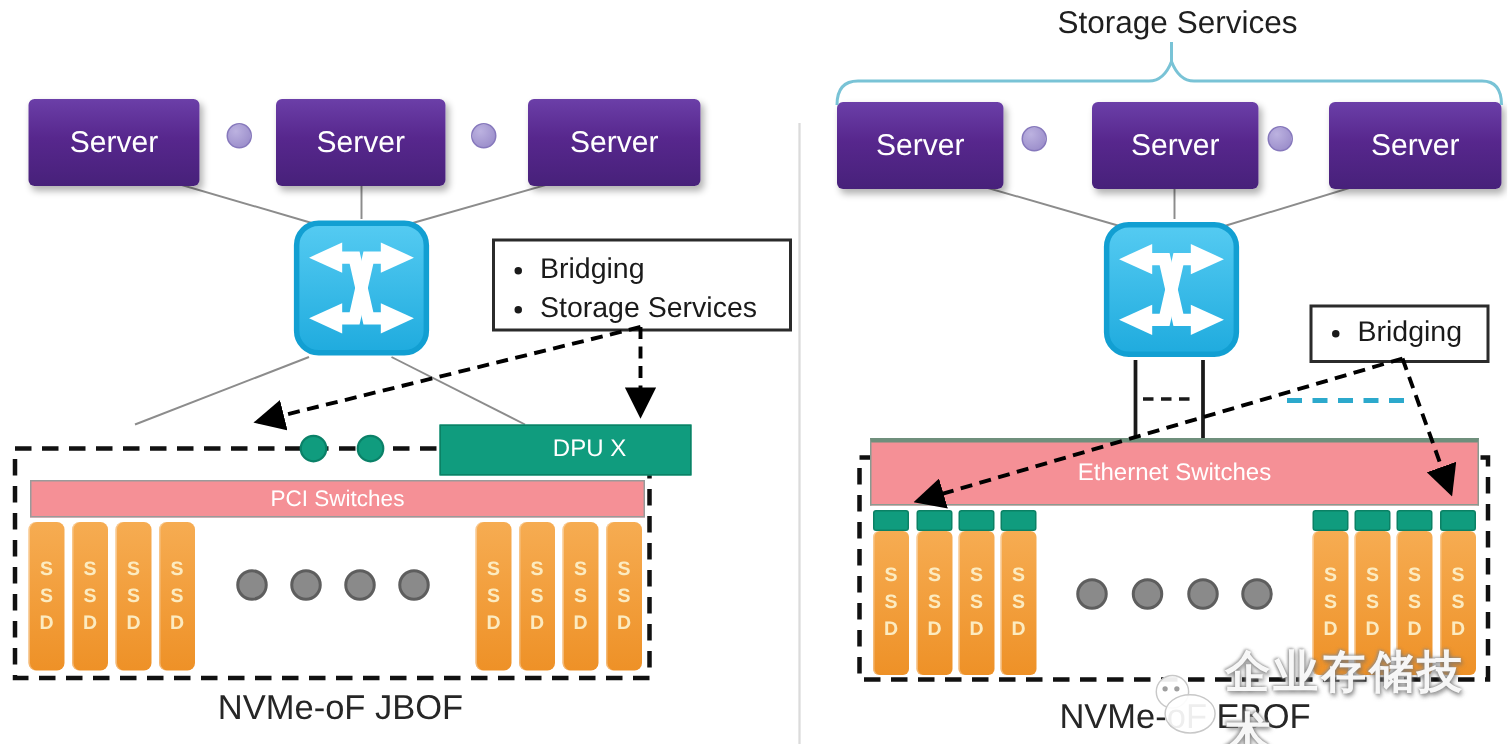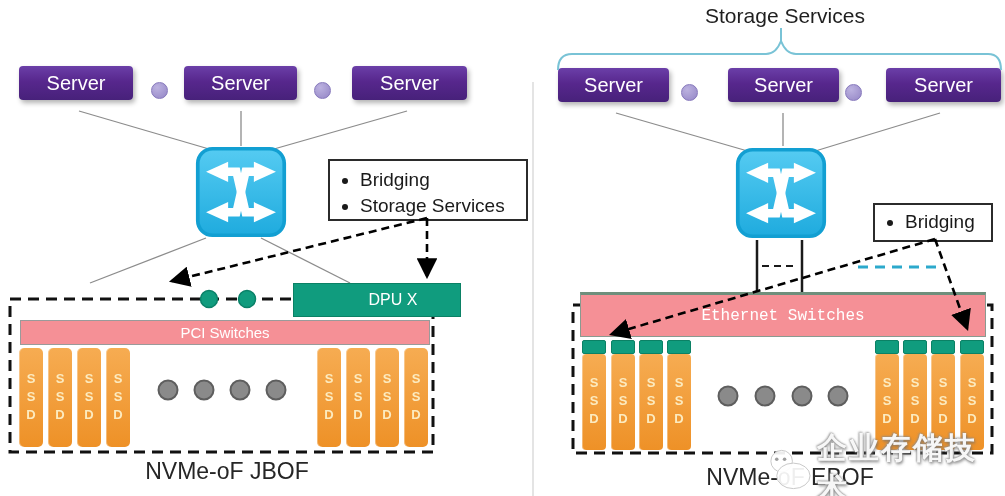--- a/index.html
+++ b/index.html
@@ -6,21 +6,21 @@
   .stage {
     position:relative; width:1005px; height:496px; background:#ffffff;
     overflow:hidden; font-family:"Liberation Sans", sans-serif;
   }
   svg.layer { position:absolute; left:0; top:0; width:1005px; height:496px; pointer-events:none; }
   #lines-under { z-index:1; }
   #lines-over  { z-index:5; }
   .content { position:absolute; z-index:2; }
 
   .server {
-    position:absolute; height:34px; border-radius:4px;
+    position:absolute; height:58px; border-radius:4px;
     background: linear-gradient(180deg, var(--server-purple-light,#6B3FA8) 0%, var(--server-purple,#57278D) 45%, #47217A 100%);
     box-shadow: 2px 3px 5px rgba(0,0,0,.3);
     color:#fff; font-size:20px; display:flex; align-items:center; justify-content:center;
   }
   .pdot {
     position:absolute; width:15px; height:15px; border-radius:50%;
     background: radial-gradient(circle at 35% 30%, #BCB2E0, #9486C6);
     border:1px solid #8678BC;
   }
   .switch { position:absolute; width:92px; height:92px; }
@@ -34,21 +34,21 @@
   .enclosure-label { position:absolute; text-align:center; font-size:23px; color:#262626; z-index:2; }
 
   .dpu {
     position:absolute; height:32px; background:var(--dpu-teal,#109C7E); border:1px solid #0B8165;
     color:#fff; font-size:16px; display:flex; align-items:center; justify-content:center; z-index:3;
   }
   .pinkbar {
     position:absolute; background:var(--bar-pink,#F59096); border:1px solid #9a9a9a;
     color:#fff; display:flex; align-items:center; justify-content:center; z-index:3;
   }
-  .ethbar { border:1px solid #8A9A90; border-top:3px solid #6F8F7C;font-family:Liberation Mono, monospace; }
+  .ethbar { border:1px solid #8A9A90; border-top:3px solid #6F8F7C; }
 
   .ssd {
     position:absolute; width:24px; height:99px; border-radius:5px;
     background: linear-gradient(180deg,#F6AC52,#EE9127);
     box-shadow: inset 1px 0 0 rgba(255,255,255,.35);
     z-index:3;
   }
   .ssd .vtext, .ssd-r .vtext {
     position:absolute; left:0; right:0; top:0; bottom:0;
     display:flex; align-items:center; justify-content:center;

